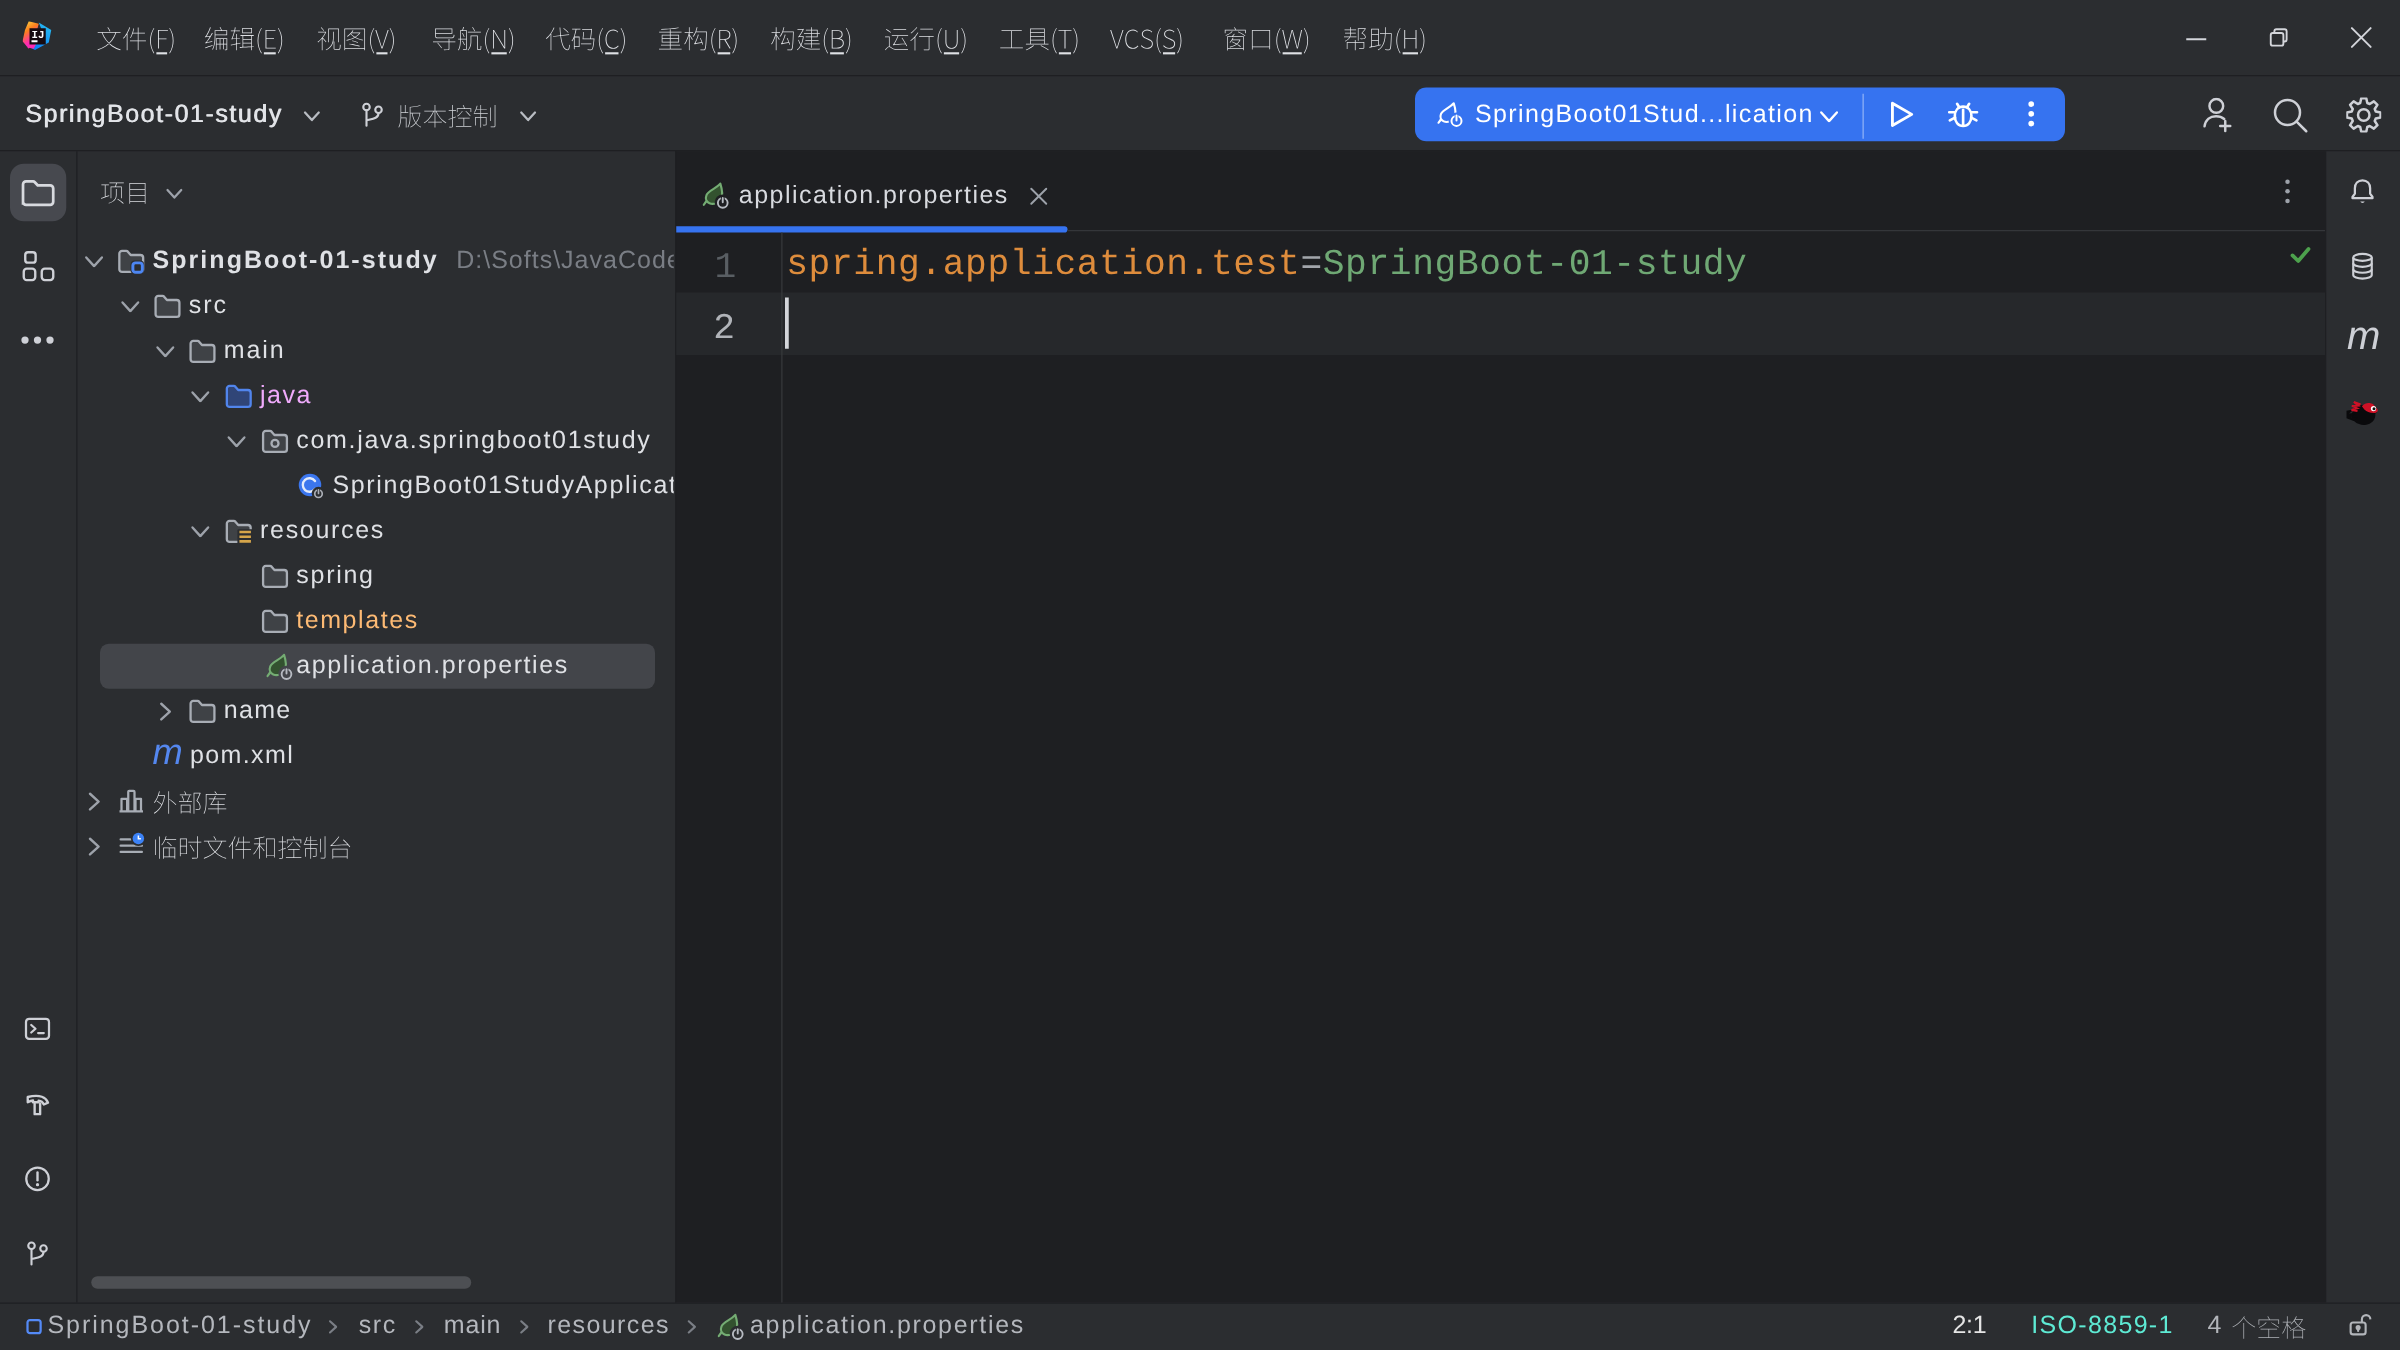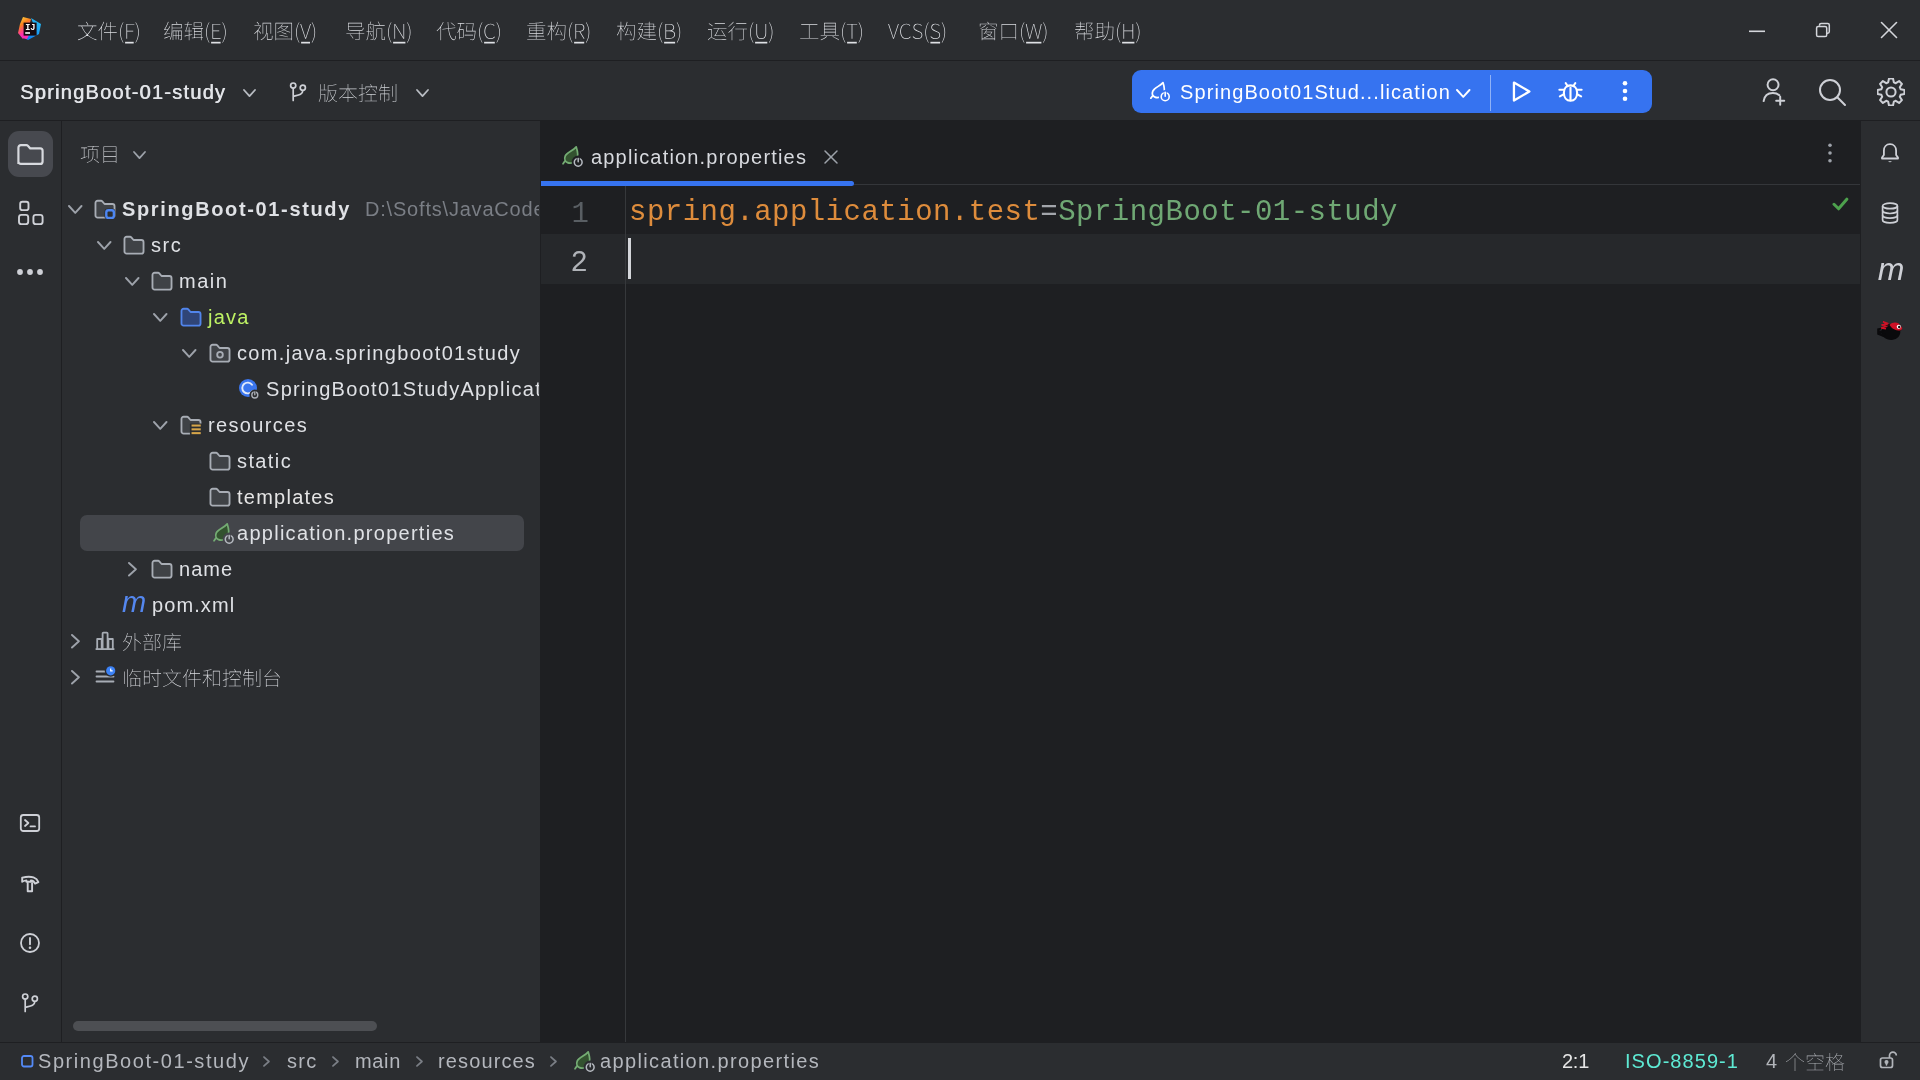--- a/index.html
+++ b/index.html
@@ -229,21 +229,21 @@
 <svg style="position:absolute;left:149px;top:268px" width="26" height="26" viewBox="0 0 24 24">
     <path d="M3.2 7.6 v10.3 a2 2 0 0 0 2 2 h13.6 a2 2 0 0 0 2-2 V9.4 a2 2 0 0 0-2-2 h-7.2 L9.5 4.9 a1.6 1.6 0 0 0-1.15-.5 H5.2 a2 2 0 0 0-2 2 z" fill="rgba(190,195,205,0.14)" stroke="#A8ADB5" stroke-width="1.7" stroke-linejoin="round"></path>
   </svg>
 <div style="position:absolute;left:179px;top:281px;transform:translateY(-50%);font:400 20px 'Liberation Sans', sans-serif;color:#DFE1E5;letter-spacing:1.5px;white-space:pre;">main</div>
 <svg style="position:absolute;left:151.75px;top:311.5625px" width="16.5" height="10.875" viewBox="0 0 16.5 10.875">
     <path d="M2 2 L8.25 8.875 L14.5 2" fill="none" stroke="#9DA2AA" stroke-width="1.9" stroke-linecap="round" stroke-linejoin="round"></path>
   </svg>
 <svg style="position:absolute;left:178px;top:304px" width="26" height="26" viewBox="0 0 24 24">
     <path d="M3.2 7.6 v10.3 a2 2 0 0 0 2 2 h13.6 a2 2 0 0 0 2-2 V9.4 a2 2 0 0 0-2-2 h-7.2 L9.5 4.9 a1.6 1.6 0 0 0-1.15-.5 H5.2 a2 2 0 0 0-2 2 z" fill="rgba(56,103,219,0.42)" stroke="#5185EC" stroke-width="1.7" stroke-linejoin="round"></path>
   </svg>
-<div style="position:absolute;left:208px;top:317px;transform:translateY(-50%);font:400 20px 'Liberation Sans', sans-serif;color:#bef264;letter-spacing:1.2px;white-space:pre;">java</div>
+<div style="position:absolute;left:208px;top:317px;transform:translateY(-50%);font:400 20px 'Liberation Sans', sans-serif;color:#f0abfc;letter-spacing:1.2px;white-space:pre;">java</div>
 <svg style="position:absolute;left:180.75px;top:347.5625px" width="16.5" height="10.875" viewBox="0 0 16.5 10.875">
     <path d="M2 2 L8.25 8.875 L14.5 2" fill="none" stroke="#9DA2AA" stroke-width="1.9" stroke-linecap="round" stroke-linejoin="round"></path>
   </svg>
 <svg style="position:absolute;left:207px;top:340px" width="26" height="26" viewBox="0 0 24 24">
     <path d="M3.2 7.6 v10.3 a2 2 0 0 0 2 2 h13.6 a2 2 0 0 0 2-2 V9.4 a2 2 0 0 0-2-2 h-7.2 L9.5 4.9 a1.6 1.6 0 0 0-1.15-.5 H5.2 a2 2 0 0 0-2 2 z" fill="rgba(190,195,205,0.14)" stroke="#A8ADB5" stroke-width="1.7" stroke-linejoin="round"></path>
     <circle cx="12" cy="13.6" r="2.6" fill="none" stroke="#A8ADB5" stroke-width="1.7"></circle>
   </svg>
 <div style="position:absolute;left:237px;top:353px;transform:translateY(-50%);font:400 20px 'Liberation Sans', sans-serif;color:#DFE1E5;letter-spacing:1.35px;white-space:pre;">com.java.springboot01study</div>
 <svg style="position:absolute;left:237px;top:377px" width="25" height="25" viewBox="0 0 25 25">
     <circle cx="11" cy="11" r="9" fill="#3B76EE"></circle>
@@ -261,25 +261,25 @@
     <path d="M3.2 7.6 v10.3 a2 2 0 0 0 2 2 h13.6 a2 2 0 0 0 2-2 V9.4 a2 2 0 0 0-2-2 h-7.2 L9.5 4.9 a1.6 1.6 0 0 0-1.15-.5 H5.2 a2 2 0 0 0-2 2 z" fill="rgba(190,195,205,0.14)" stroke="#A8ADB5" stroke-width="1.7" stroke-linejoin="round"></path>
     <rect x="11" y="10.5" width="11.5" height="11" fill="#2B2D30" rx="1"></rect>
     <line x1="12.5" y1="12.5" x2="21" y2="12.5" stroke="#D5A54A" stroke-width="1.9"></line>
     <line x1="12.5" y1="16" x2="21" y2="16" stroke="#D5A54A" stroke-width="1.9"></line>
     <line x1="12.5" y1="19.5" x2="21" y2="19.5" stroke="#D5A54A" stroke-width="1.9"></line>
   </svg>
 <div style="position:absolute;left:208px;top:425px;transform:translateY(-50%);font:400 20px 'Liberation Sans', sans-serif;color:#DFE1E5;letter-spacing:1.36px;white-space:pre;">resources</div>
 <svg style="position:absolute;left:207px;top:448px" width="26" height="26" viewBox="0 0 24 24">
     <path d="M3.2 7.6 v10.3 a2 2 0 0 0 2 2 h13.6 a2 2 0 0 0 2-2 V9.4 a2 2 0 0 0-2-2 h-7.2 L9.5 4.9 a1.6 1.6 0 0 0-1.15-.5 H5.2 a2 2 0 0 0-2 2 z" fill="rgba(190,195,205,0.14)" stroke="#A8ADB5" stroke-width="1.7" stroke-linejoin="round"></path>
   </svg>
-<div style="position:absolute;left:237px;top:461px;transform:translateY(-50%);font:400 20px 'Liberation Sans', sans-serif;color:#DFE1E5;letter-spacing:1.39px;white-space:pre;">static</div>
+<div style="position:absolute;left:237px;top:461px;transform:translateY(-50%);font:400 20px 'Liberation Sans', sans-serif;color:#DFE1E5;letter-spacing:1.39px;white-space:pre;">spring</div>
 <svg style="position:absolute;left:207px;top:484px" width="26" height="26" viewBox="0 0 24 24">
     <path d="M3.2 7.6 v10.3 a2 2 0 0 0 2 2 h13.6 a2 2 0 0 0 2-2 V9.4 a2 2 0 0 0-2-2 h-7.2 L9.5 4.9 a1.6 1.6 0 0 0-1.15-.5 H5.2 a2 2 0 0 0-2 2 z" fill="rgba(190,195,205,0.14)" stroke="#A8ADB5" stroke-width="1.7" stroke-linejoin="round"></path>
   </svg>
-<div style="position:absolute;left:237px;top:497px;transform:translateY(-50%);font:400 20px 'Liberation Sans', sans-serif;color:#e5e5e5;letter-spacing:1.25px;white-space:pre;">templates</div>
+<div style="position:absolute;left:237px;top:497px;transform:translateY(-50%);font:400 20px 'Liberation Sans', sans-serif;color:#fdba74;letter-spacing:1.25px;white-space:pre;">templates</div>
 <svg style="position:absolute;left:211px;top:520px" width="26" height="26" viewBox="0 0 24 24">
     <path d="M2.8 19.2 c2.2-3.6 5.6-6 9.6-6.9" fill="none" stroke="#74AC73" stroke-width="1.6" stroke-linecap="round"></path>
     <path d="M15 3.6 C11.8 7.4 6.2 8.6 4.8 12.1 c-1 2.5-.1 5 2.2 6 3.1 1.3 6.9-.3 8.6-3.5 1.5-2.9.4-7.8-.6-11 z" fill="#33522F" stroke="#74AC73" stroke-width="1.6" stroke-linejoin="round"></path>
     <circle cx="16.8" cy="17.6" r="6" fill="#43454A"></circle>
     <circle cx="16.8" cy="17.8" r="3.6" fill="none" stroke="#B6BAC1" stroke-width="1.4"></circle>
     <line x1="16.8" y1="13.2" x2="16.8" y2="17.4" stroke="#43454A" stroke-width="2.8"></line>
     <line x1="16.8" y1="14.2" x2="16.8" y2="17.4" stroke="#B6BAC1" stroke-width="1.4" stroke-linecap="round"></line>
   </svg>
 <div style="position:absolute;left:237px;top:533px;transform:translateY(-50%);font:400 20px 'Liberation Sans', sans-serif;color:#DFE1E5;letter-spacing:1.27px;white-space:pre;">application.properties</div>
 <svg style="position:absolute;left:126.5625px;top:560.75px" width="10.875" height="16.5" viewBox="0 0 10.875 16.5">

